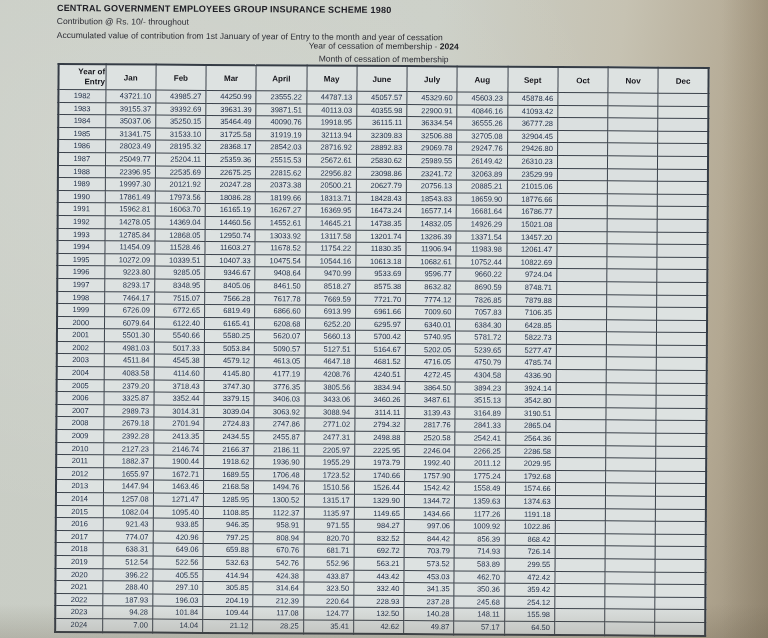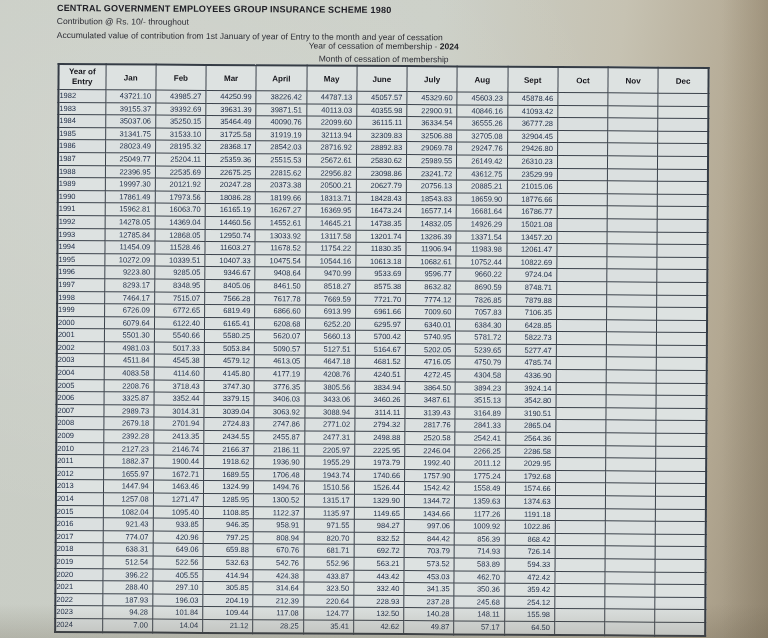--- a/index.html
+++ b/index.html
@@ -52,27 +52,27 @@
     border-collapse: collapse; table-layout: fixed; width: 652px;
     border: 2px solid #353c45;
     background: #dde2e1;
   }
   col.col-year { width: 47px; }
   th, td { border: 1px solid #3c434c; overflow: hidden; white-space: nowrap; }
   thead th {
     height: 24px; font-size: 8px; font-weight: bold;
     color: #14141a; background: #dde2e1; text-align: center; padding: 0;
   }
-  th.year-head { white-space: pre-line; line-height: 1.2; }
+  th.year-head { white-space: pre-line; line-height: 1.2; text-align: right; }
   tbody td {
     height: 11.6px; font-size: 7.5px; padding: 0;
     color: #1d2b45; background: #dde2e1; line-height: 11.6px;
   }
   tbody tr:nth-child(odd) td { background: #dbe0e0; }
-  td.year { text-align: left; }
+  td.year { text-align: center; }
   td.val { text-align: right; padding-right: 4px; }
 </style>
 </head>
 <body>
 
 <div class="scan-bg"></div>
 
 <div class="sheet">
 
   <div class="doc-header">
@@ -121,21 +121,21 @@
             <th>Nov</th>
             <th>Dec</th>
           </tr>
         </thead>
         <tbody>
           <tr>
             <td class="year">1982</td>
             <td class="val">43721.10</td>
             <td class="val">43985.27</td>
             <td class="val">44250.99</td>
-            <td class="val">38226.42</td>
+            <td class="val">23555.22</td>
             <td class="val">44787.13</td>
             <td class="val">45057.57</td>
             <td class="val">45329.60</td>
             <td class="val">45603.23</td>
             <td class="val">45878.46</td>
             <td class="val"></td>
             <td class="val"></td>
             <td class="val"></td>
           </tr>
           <tr>
@@ -152,21 +152,21 @@
             <td class="val"></td>
             <td class="val"></td>
             <td class="val"></td>
           </tr>
           <tr>
             <td class="year">1984</td>
             <td class="val">35037.06</td>
             <td class="val">35250.15</td>
             <td class="val">35464.49</td>
             <td class="val">40090.76</td>
-            <td class="val">22099.60</td>
+            <td class="val">19918.95</td>
             <td class="val">36115.11</td>
             <td class="val">36334.54</td>
             <td class="val">36555.26</td>
             <td class="val">36777.28</td>
             <td class="val"></td>
             <td class="val"></td>
             <td class="val"></td>
           </tr>
           <tr>
             <td class="year">1985</td>
@@ -215,21 +215,21 @@
           </tr>
           <tr>
             <td class="year">1988</td>
             <td class="val">22396.95</td>
             <td class="val">22535.69</td>
             <td class="val">22675.25</td>
             <td class="val">22815.62</td>
             <td class="val">22956.82</td>
             <td class="val">23098.86</td>
             <td class="val">23241.72</td>
-            <td class="val">43612.75</td>
+            <td class="val">32063.89</td>
             <td class="val">23529.99</td>
             <td class="val"></td>
             <td class="val"></td>
             <td class="val"></td>
           </tr>
           <tr>
             <td class="year">1989</td>
             <td class="val">19997.30</td>
             <td class="val">20121.92</td>
             <td class="val">20247.28</td>
@@ -463,21 +463,21 @@
             <td class="val">4240.51</td>
             <td class="val">4272.45</td>
             <td class="val">4304.58</td>
             <td class="val">4336.90</td>
             <td class="val"></td>
             <td class="val"></td>
             <td class="val"></td>
           </tr>
           <tr>
             <td class="year">2005</td>
-            <td class="val">2208.76</td>
+            <td class="val">2379.20</td>
             <td class="val">3718.43</td>
             <td class="val">3747.30</td>
             <td class="val">3776.35</td>
             <td class="val">3805.56</td>
             <td class="val">3834.94</td>
             <td class="val">3864.50</td>
             <td class="val">3894.23</td>
             <td class="val">3924.14</td>
             <td class="val"></td>
             <td class="val"></td>
@@ -572,34 +572,34 @@
             <td class="val"></td>
             <td class="val"></td>
             <td class="val"></td>
           </tr>
           <tr>
             <td class="year">2012</td>
             <td class="val">1655.97</td>
             <td class="val">1672.71</td>
             <td class="val">1689.55</td>
             <td class="val">1706.48</td>
-            <td class="val">1943.74</td>
+            <td class="val">1723.52</td>
             <td class="val">1740.66</td>
             <td class="val">1757.90</td>
             <td class="val">1775.24</td>
             <td class="val">1792.68</td>
             <td class="val"></td>
             <td class="val"></td>
             <td class="val"></td>
           </tr>
           <tr>
             <td class="year">2013</td>
             <td class="val">1447.94</td>
             <td class="val">1463.46</td>
-            <td class="val">1324.99</td>
+            <td class="val">2168.58</td>
             <td class="val">1494.76</td>
             <td class="val">1510.56</td>
             <td class="val">1526.44</td>
             <td class="val">1542.42</td>
             <td class="val">1558.49</td>
             <td class="val">1574.66</td>
             <td class="val"></td>
             <td class="val"></td>
             <td class="val"></td>
           </tr>
@@ -681,21 +681,21 @@
           <tr>
             <td class="year">2019</td>
             <td class="val">512.54</td>
             <td class="val">522.56</td>
             <td class="val">532.63</td>
             <td class="val">542.76</td>
             <td class="val">552.96</td>
             <td class="val">563.21</td>
             <td class="val">573.52</td>
             <td class="val">583.89</td>
-            <td class="val">594.33</td>
+            <td class="val">299.55</td>
             <td class="val"></td>
             <td class="val"></td>
             <td class="val"></td>
           </tr>
           <tr>
             <td class="year">2020</td>
             <td class="val">396.22</td>
             <td class="val">405.55</td>
             <td class="val">414.94</td>
             <td class="val">424.38</td>

